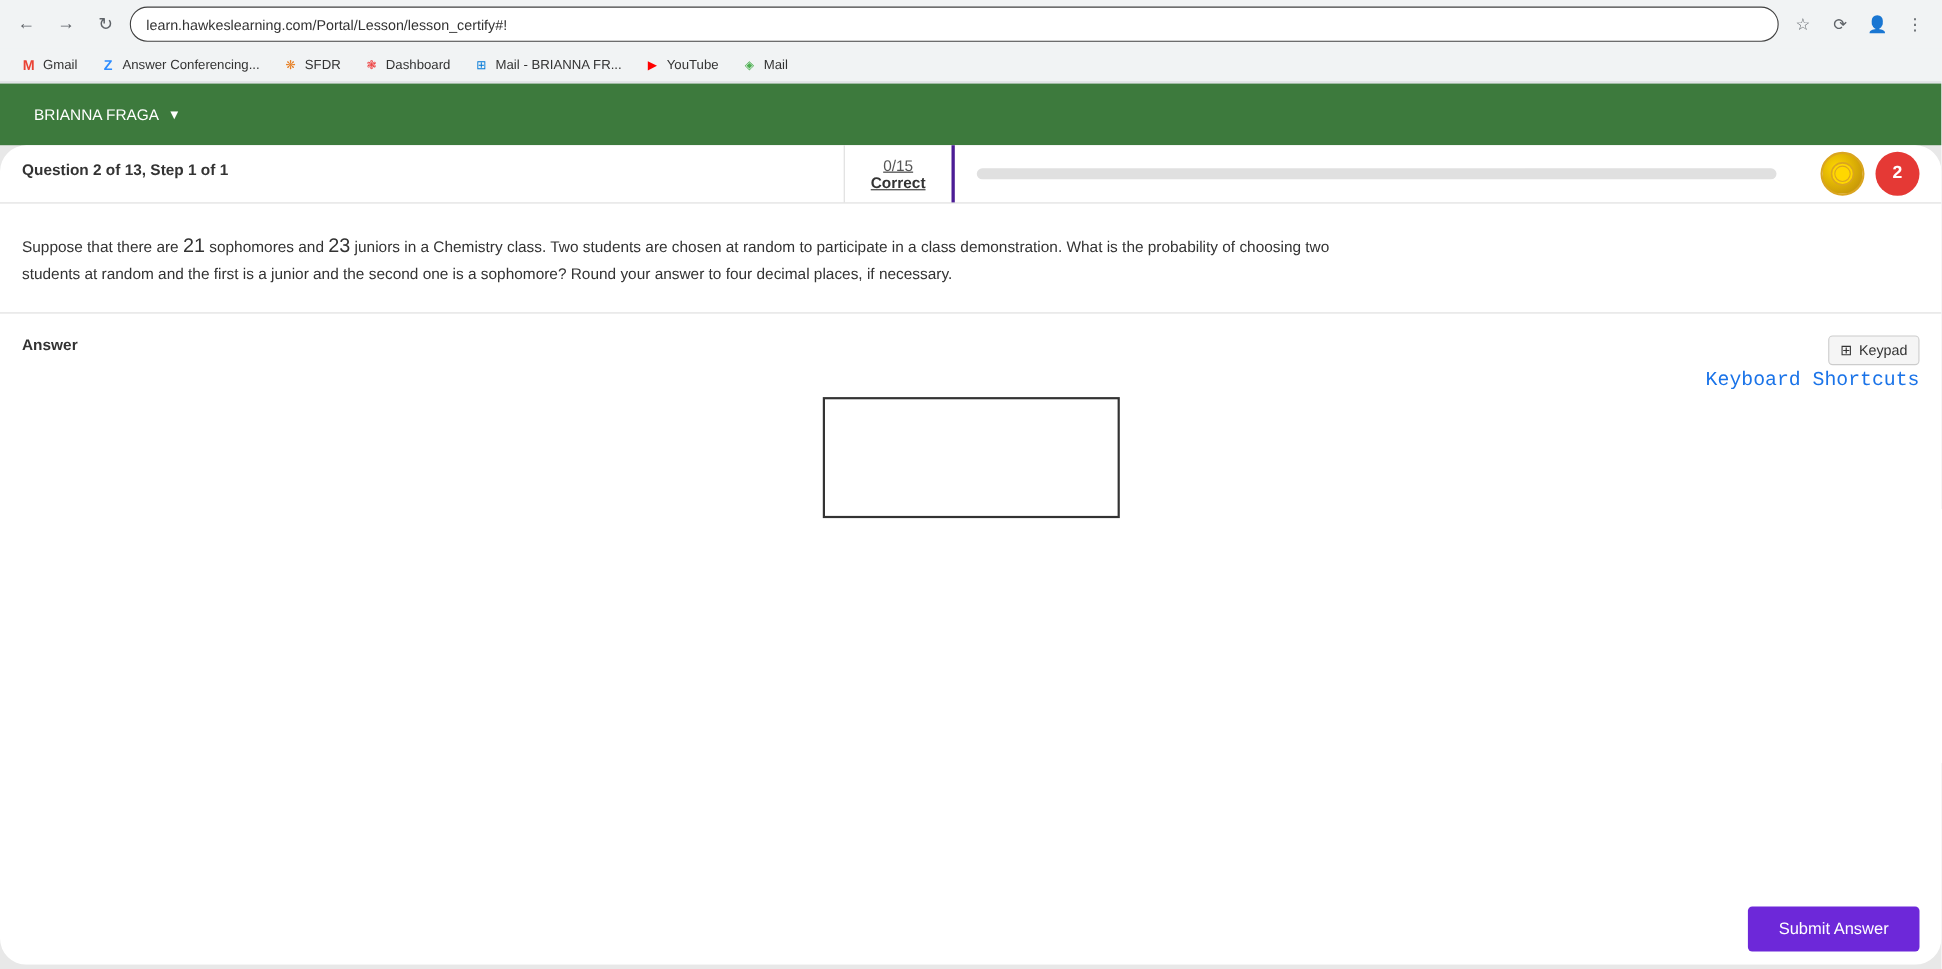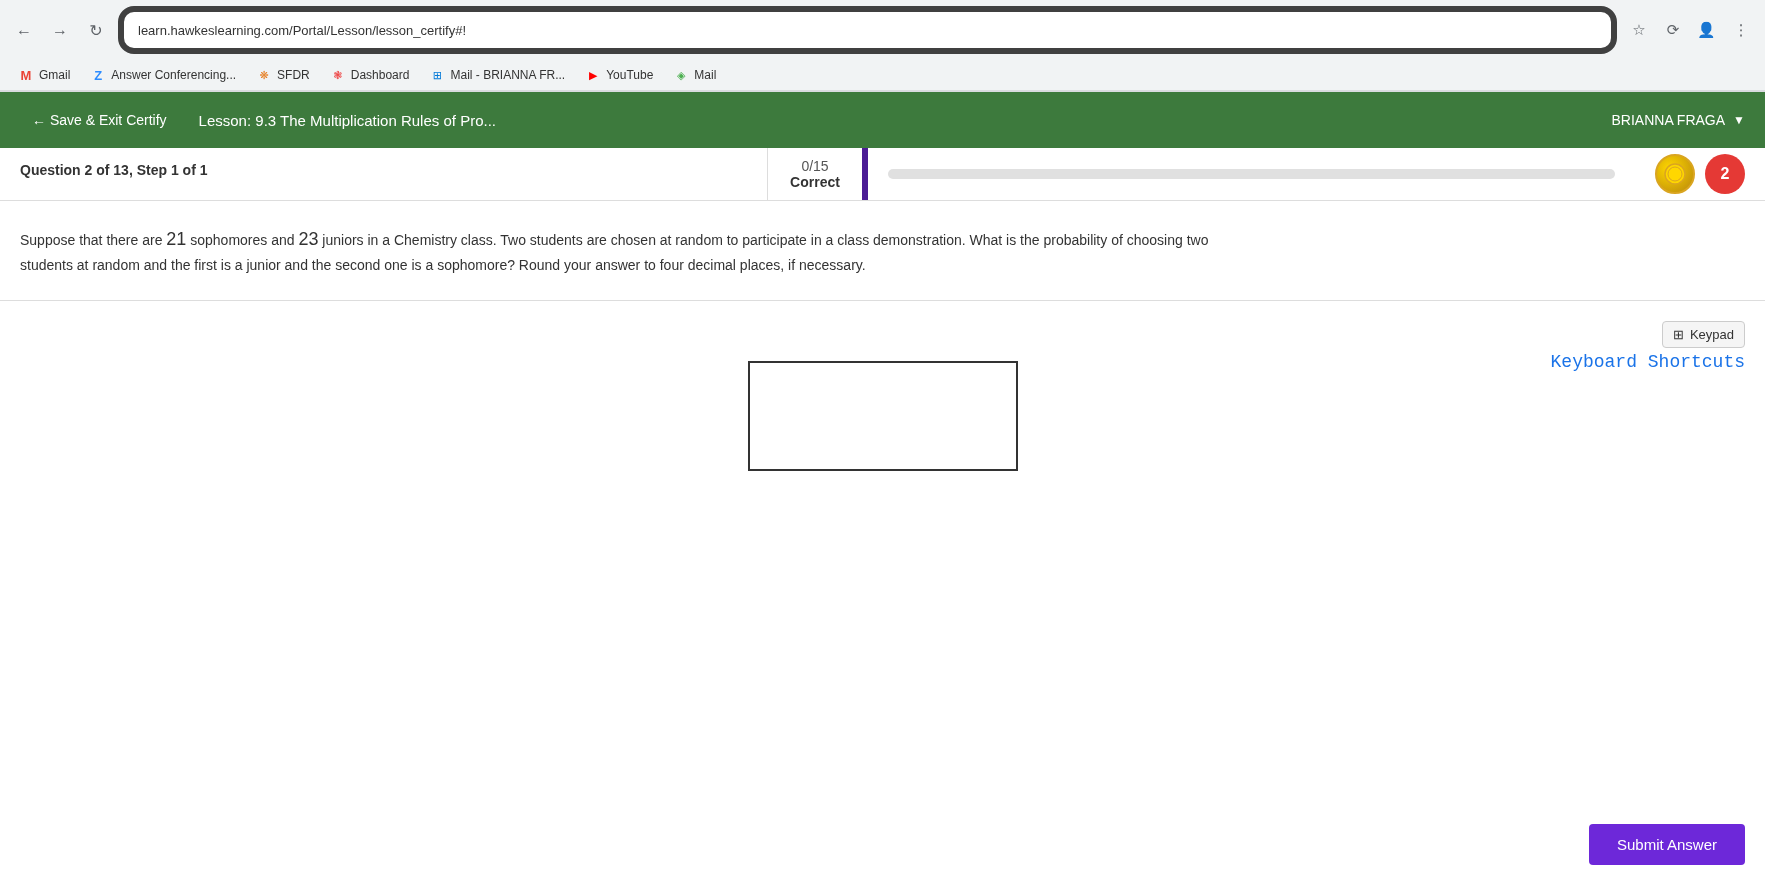--- a/index.html
+++ b/index.html
@@ -33,22 +33,22 @@
       cursor: pointer;
       display: flex;
       align-items: center;
       justify-content: center;
       color: #5f6368;
       font-size: 16px;
     }
 
     .address-bar {
       flex: 1;
-      height: 48px;
-      border: 6px solid #404040;
+      height: 32px;
+      border: 1px solid #404040;
       border-radius: 16px;
       padding: 0 14px;
       background: white;
       font-size: 13px;
       color: #333;
       outline: none;
     }
 
     .toolbar-icons {
       display: flex;
@@ -160,20 +160,21 @@
     .dropdown-arrow {
       color: white;
       font-size: 12px;
     }
 
     
     .main-content {
       background: white;
       margin: 0;
       min-height: calc(881px - 56px - 42px - 38px);
+      border-radius: 24px;
     }
 
     
     .question-header {
       display: flex;
       align-items: stretch;
       border-bottom: 1px solid #ddd;
     }
 
     .question-info {
@@ -187,22 +188,23 @@
       font-size: 14px;
       color: #333;
     }
 
     .score-section {
       display: flex;
       flex-direction: column;
       align-items: center;
       justify-content: center;
       padding: 10px 20px;
-      border-right: 6px solid #4c1d95;
+      border-right: 3px solid #4c1d95;
       min-width: 100px;
+      text-decoration: underline;
     }
 
     .score-fraction {
       font-size: 14px;
       color: #555;
     }
 
     .score-label {
       font-size: 14px;
       font-weight: bold;
@@ -402,26 +404,20 @@
       <span>YouTube</span>
     </div>
     <div class="bookmark-item">
       <span class="bookmark-icon" style="color:#4CAF50;">◈</span>
       <span>Mail</span>
     </div>
   </div>
 </div>
 
 <div class="app-header">
-  <div class="header-left">
-    <button class="save-exit-btn">
-      <span>← Save &amp; Exit Certify</span>
-    </button>
-    <span class="lesson-title">Lesson: 9.3 The Multiplication Rules of Pro...</span>
-  </div>
   <div class="header-right">
     <span class="user-name">BRIANNA FRAGA</span>
     <span class="dropdown-arrow">▼</span>
   </div>
 </div>
 
 <div class="main-content">
 
   <div class="question-header">
     <div class="question-info">
@@ -449,20 +445,21 @@
     </div>
   </div>
 
   <div class="question-body">
     <div class="question-text">
       <span>Suppose that there are </span><span class="number-highlight">21</span><span> sophomores and </span><span class="number-highlight">23</span><span> juniors in a Chemistry class. Two students are chosen at random to participate in a class demonstration. What is the probability of choosing two students at random and the first is a junior and the second one is a sophomore? Round your answer to four decimal places, if necessary.</span>
     </div>
   </div>
 
   <div class="answer-section">
+    <div class="answer-label">Answer</div>
 
     <div class="keypad-controls">
       <button class="keypad-btn">
         <span>⊞</span>
         <span>Keypad</span>
       </button>
       <button class="keyboard-shortcuts-link">Keyboard Shortcuts</button>
     </div>
 
     <div class="answer-input-area">

